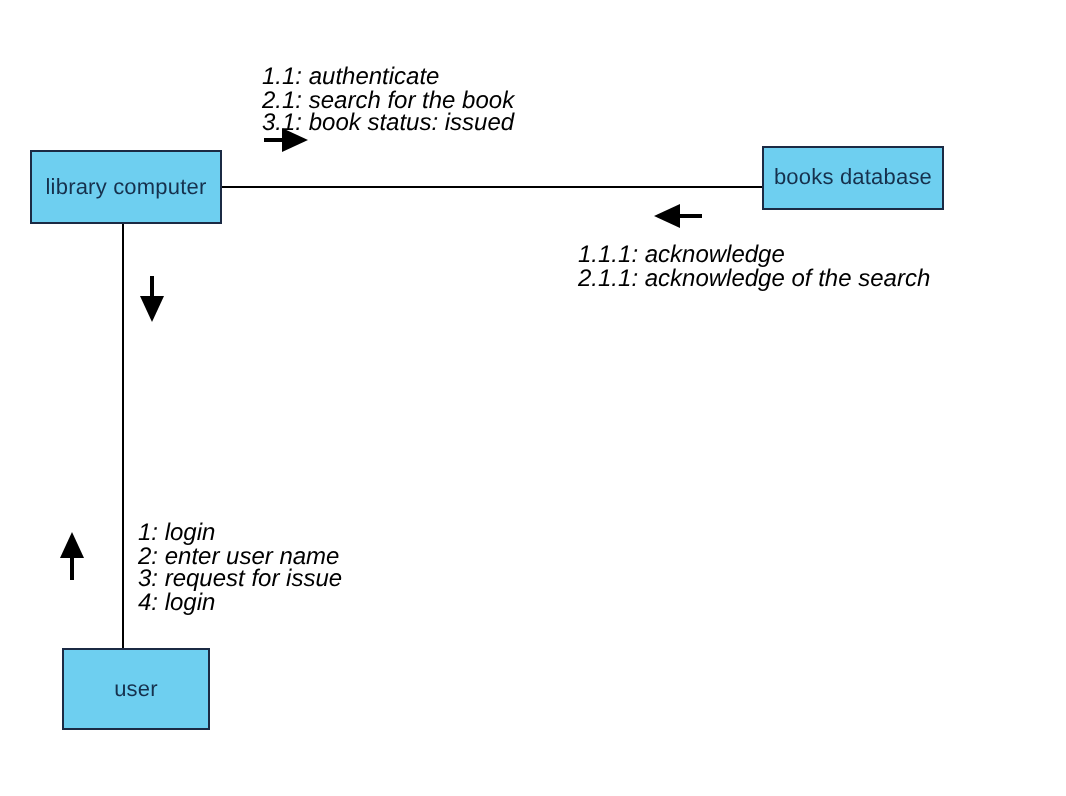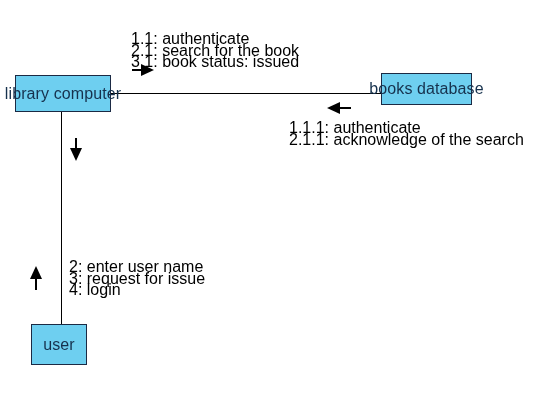--- a/index.html
+++ b/index.html
@@ -28,21 +28,21 @@
   .node {
     position: absolute;
     box-sizing: border-box;
     background: #6ecff0;
     border: 1px solid #1b2a44;
     display: flex;
     align-items: center;
     justify-content: center;
   }
   .node-label {
-    font-size: 16px;
+    font-size: 11px;
     color: #16314d;
     letter-spacing: .1px;
     white-space: nowrap;
     text-align: center;
   }
 
   
   .arrow {
     position: absolute;
     width: 0;
@@ -69,44 +69,45 @@
     border-bottom: 13px solid #000000;
   }
   .arrow-tail {
     position: absolute;
     background: #000000;
   }
 
   
   .msg-block {
     position: absolute;
-    font-size: 16px;
+    font-size: 12px;
     line-height: 11.5px;
     color: #000000;
     white-space: nowrap;
+    font-style: italic;
   }
   .msg-line { display: block; }
 </style>
 </head>
 <body>
 
 <div id="canvas">
 
   <div class="link link-h" style="left:110px; top:93px; width:272px;"></div>
   <div class="link link-v" style="left:61px; top:111px; height:214px;"></div>
 
   <div class="node" style="left:15px; top:75px; width:96px; height:37px;">
     <span class="node-label">library computer</span>
   </div>
 
   <div class="node" style="left:381px; top:73px; width:91px; height:32px;">
     <span class="node-label">books database</span>
   </div>
 
-  <div class="node" style="left:31px; top:324px; width:56px; height:41px;">
+  <div class="node" style="left:31px; top:324px; width:74px; height:41px;">
     <span class="node-label">user</span>
   </div>
 
   <div class="arrow arrow-right" style="left:141px; top:64px;"></div>
   <div class="arrow-tail" style="left:132px; top:69px; width:10px; height:2px;"></div>
 
   <div class="arrow arrow-left" style="left:327px; top:102px;"></div>
   <div class="arrow-tail" style="left:340px; top:107px; width:11px; height:2px;"></div>
 
   <div class="arrow arrow-down" style="left:70px; top:148px;"></div>
@@ -115,24 +116,25 @@
   <div class="arrow arrow-up" style="left:30px; top:266px;"></div>
   <div class="arrow-tail" style="left:35px; top:278px; width:2px; height:12px;"></div>
 
   <div class="msg-block" style="left:131px; top:33px;">
     <span class="msg-line">1.1: authenticate</span>
     <span class="msg-line">2.1: search for the book</span>
     <span class="msg-line">3.1: book status: issued</span>
   </div>
 
   <div class="msg-block" style="left:289px; top:122px;">
-    <span class="msg-line">1.1.1: authenticate</span>
+    <span class="msg-line">1.1.1: acknowledge</span>
     <span class="msg-line">2.1.1: acknowledge of the search</span>
   </div>
 
 
   <div class="msg-block" style="left:69px; top:261px;">
+    <span class="msg-line">1: login</span>
     <span class="msg-line">2: enter user name</span>
     <span class="msg-line">3: request for issue</span>
     <span class="msg-line">4: login</span>
   </div>
 
 </div>
 
 </body></html>

